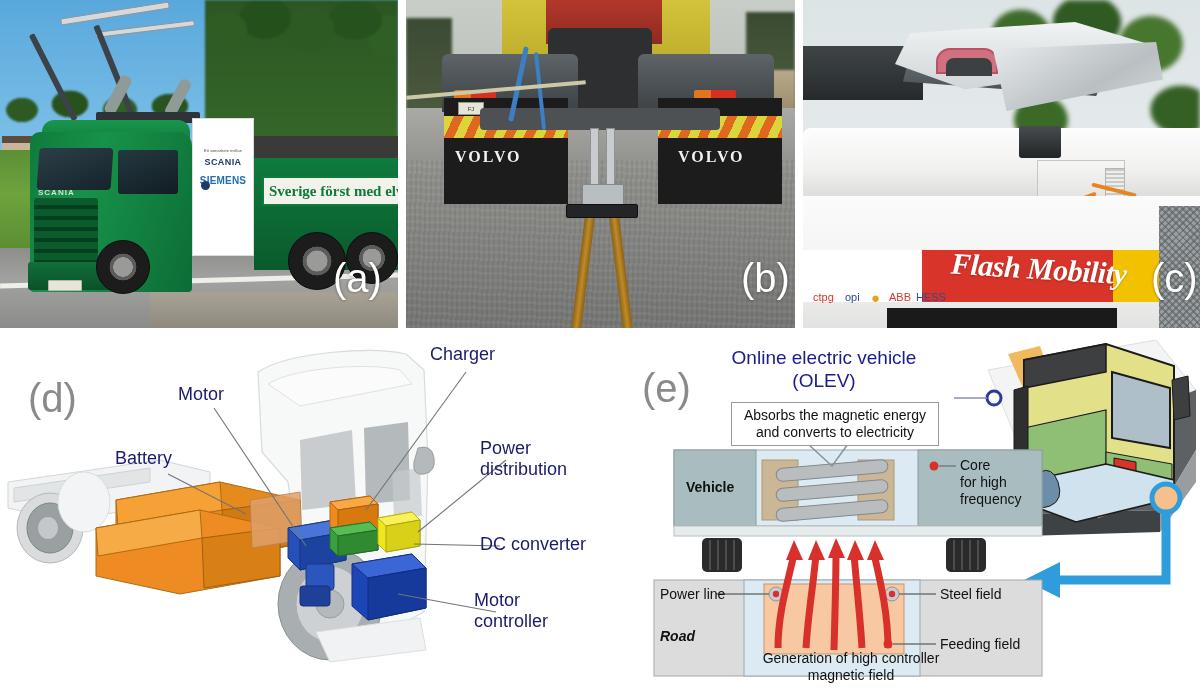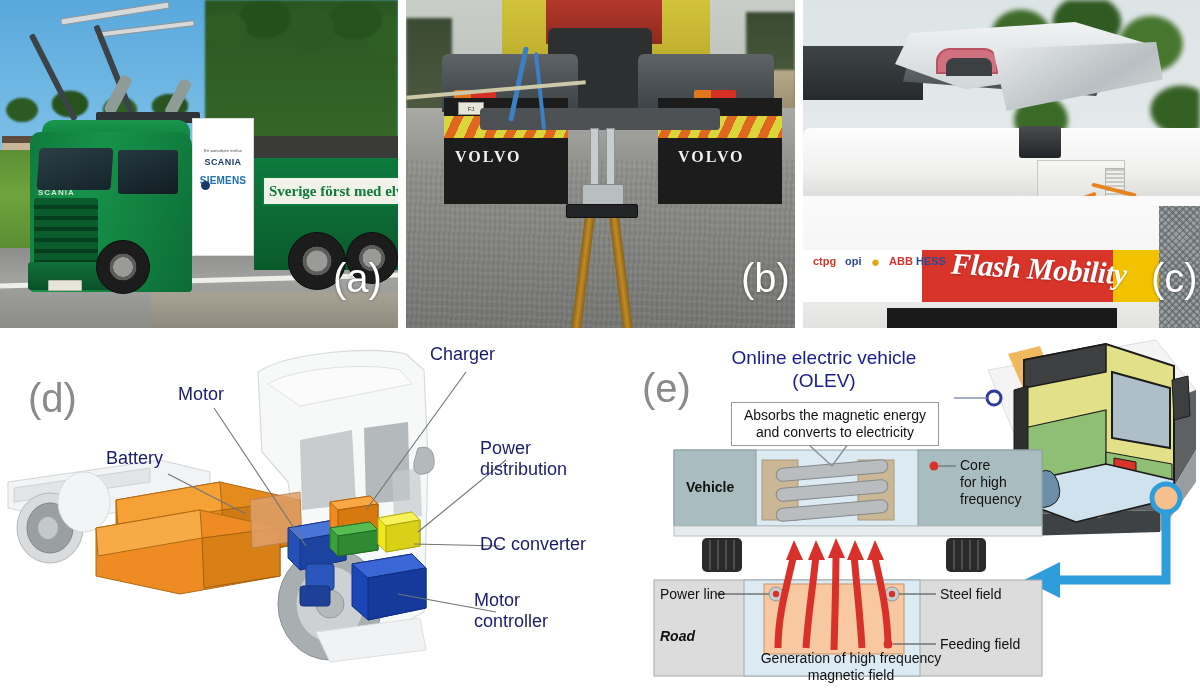--- a/index.html
+++ b/index.html
@@ -247,21 +247,21 @@
   #panel-c .livery {
     position:absolute; left:0; top:250px; width:397px; height:52px;
     background:linear-gradient(90deg,#ffffff 0 30%, #d8342a 30% 78%, #f2c200 78% 100%);
   }
   #panel-c .flash-text {
     position:absolute; left:148px; top:252px; color:#ffffff; font-size:30px;
     font-weight:bold; font-family:"Liberation Serif", serif; font-style:italic;
     letter-spacing:-.5px; transform: rotate(3.5deg); text-shadow:0 1px 2px rgba(0,0,0,.25);
   }
   #panel-c .logo {
-    position:absolute; font-size:11px; font-weight:bold; font-family:"Liberation Sans", sans-serif;
+    position:absolute; font-size:11px; font-weight:normal; font-family:"Liberation Sans", sans-serif;margin-top:36px;
   }
   #panel-c .fence {
     position:absolute; left:356px; top:206px; width:41px; height:122px;
     background: repeating-linear-gradient(45deg, rgba(90,95,98,.55) 0 2px, transparent 2px 5px),
                 repeating-linear-gradient(-45deg, rgba(90,95,98,.55) 0 2px, transparent 2px 5px),
                 #9aa0a2;
   }
   #panel-c .dark-base { position:absolute; left:84px; top:308px; width:230px; height:20px; background:#1a1a1a; }
 
   
@@ -499,21 +499,21 @@
         <line x1="506" y1="128" x2="418" y2="200"></line>
         <line x1="500" y1="214" x2="414" y2="212"></line>
         <line x1="496" y1="280" x2="398" y2="262"></line>
       </g>
     </svg>
 
     <div class="panel-tag dark" style="left:28px;top:46px;">(d)</div>
 
     <div class="dlabel" style="left:430px;top:12px;">Charger</div>
     <div class="dlabel" style="left:178px;top:52px;">Motor</div>
-    <div class="dlabel" style="left:106px;top:116px;">Battery</div>
+    <div class="dlabel" style="left:115px;top:116px;">Battery</div>
     <div class="dlabel" style="left:480px;top:106px;">Power
 distribution</div>
     <div class="dlabel" style="left:480px;top:202px;">DC converter</div>
     <div class="dlabel" style="left:474px;top:258px;">Motor
 controller</div>
   </div>
 
   <div id="panel-e">
 
     <div class="panel-tag dark" style="left:6px;top:36px;">(e)</div>
@@ -627,17 +627,17 @@
     </div>
 
     <div class="etxt bold" style="left:50px;top:147px;text-align:right;">Vehicle</div>
     <div class="etxt" style="left:324px;top:125px;white-space:pre-line;">Core
 for high
 frequency</div>
     <div class="etxt" style="left:24px;top:254px;">Power line</div>
     <div class="etxt bold" style="left:24px;top:296px;font-style:italic;">Road</div>
     <div class="etxt" style="left:304px;top:254px;">Steel field</div>
     <div class="etxt" style="left:304px;top:304px;">Feeding field</div>
-    <div class="etxt" style="left:86px;top:318px;width:258px;text-align:center;white-space:pre-line;">Generation of high frequency
+    <div class="etxt" style="left:86px;top:318px;width:258px;text-align:center;white-space:pre-line;">Generation of high controller
 magnetic field</div>
   </div>
 
 </div>
 
 </body></html>

